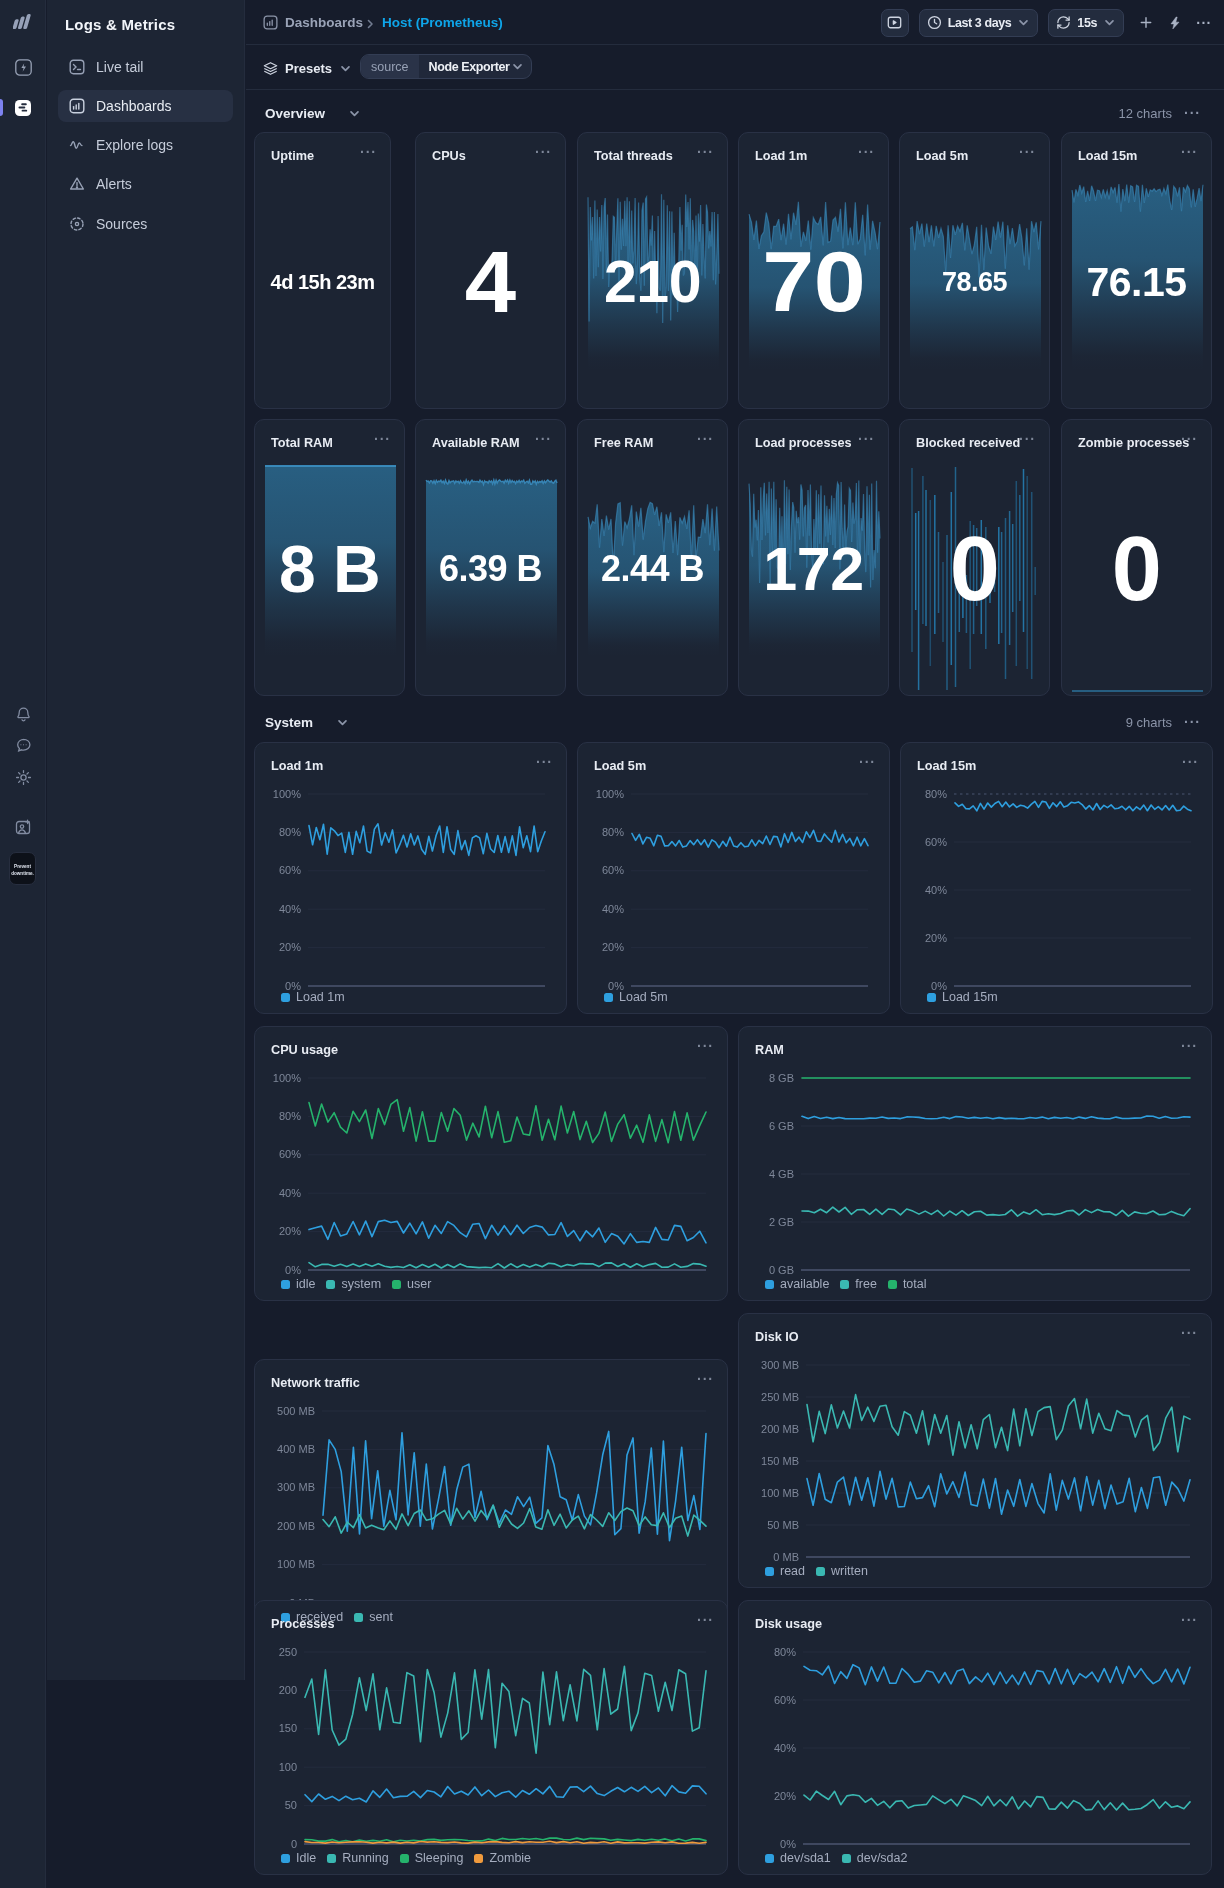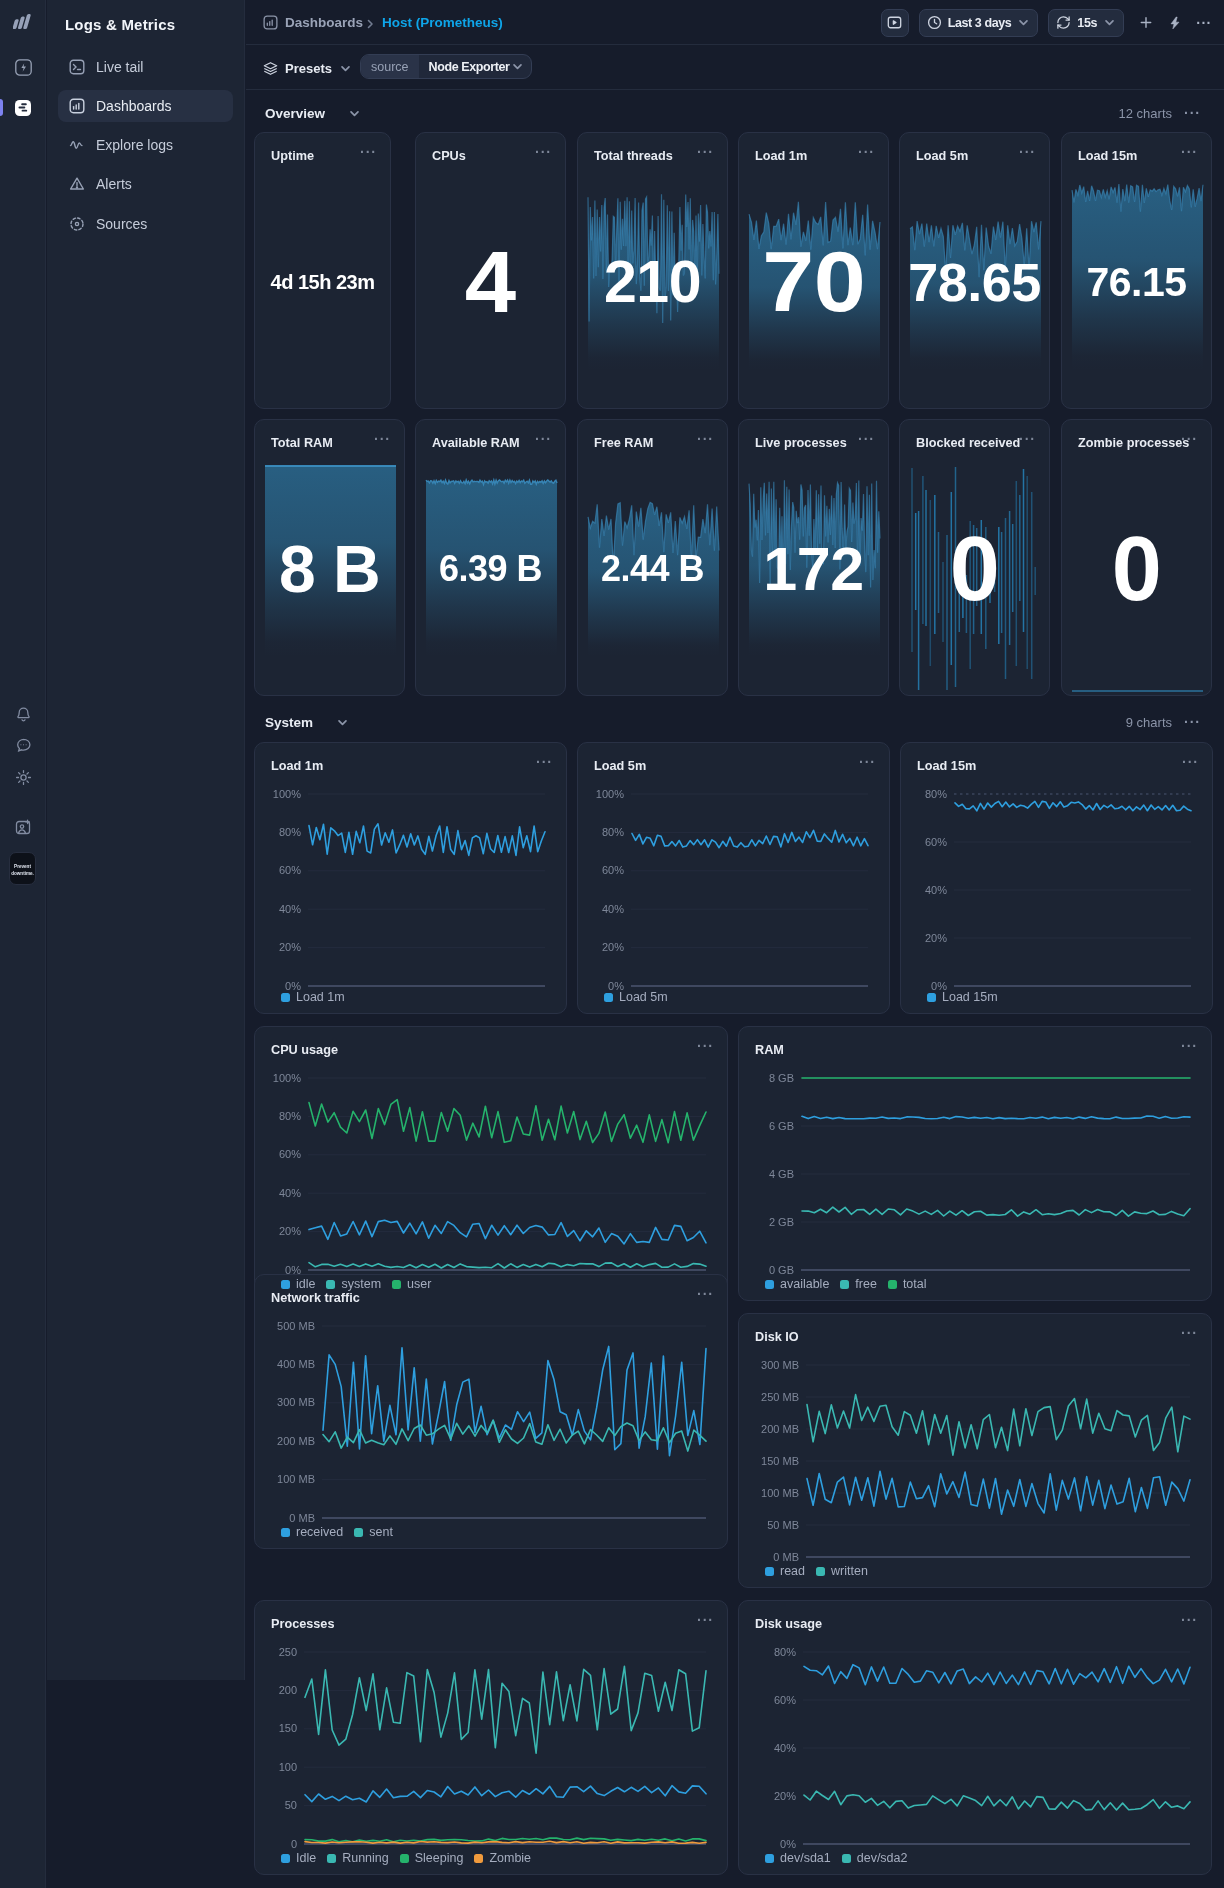--- a/index.html
+++ b/index.html
@@ -292,21 +292,21 @@
 <stop offset="0" stop-color="#296387" stop-opacity="0.93"></stop>
 <stop offset="0.40" stop-color="#296387" stop-opacity="0.75"></stop>
 <stop offset="0.72" stop-color="#296387" stop-opacity="0.28"></stop>
 <stop offset="0.92" stop-color="#296387" stop-opacity="0.03"></stop>
 <stop offset="1" stop-color="#296387" stop-opacity="0"></stop>
 </linearGradient>
       </defs>
 <path d="M10.0,237.0 L10.0,95.7 L12.4,93.9 L14.8,117.3 L17.1,88.1 L19.5,101.2 L21.9,90.6 L24.3,113.7 L26.7,90.6 L29.1,109.1 L31.4,92.3 L33.8,113.4 L36.2,92.8 L38.6,104.8 L41.0,95.4 L43.3,103.4 L45.7,139.0 L48.1,92.4 L50.5,124.9 L52.9,92.2 L55.3,101.9 L57.6,93.0 L60.0,98.3 L62.4,89.9 L64.8,117.4 L67.2,92.4 L69.5,106.4 L71.9,121.2 L74.3,112.0 L76.7,93.9 L79.1,144.3 L81.5,91.9 L83.8,137.1 L86.2,94.5 L88.6,113.3 L91.0,120.8 L93.4,93.5 L95.7,106.9 L98.1,88.7 L100.5,104.7 L102.9,88.7 L105.3,135.6 L107.7,92.2 L110.0,111.2 L112.4,95.1 L114.8,112.8 L117.2,108.6 L119.6,91.0 L121.9,105.4 L124.3,132.5 L126.7,95.3 L129.1,136.8 L131.5,88.2 L133.9,99.0 L136.2,89.3 L138.6,116.5 L141.0,88.1 L141.0,237.0 Z" fill="url(#g3)"></path>
 <polyline points="10.0,95.7 12.4,93.9 14.8,117.3 17.1,88.1 19.5,101.2 21.9,90.6 24.3,113.7 26.7,90.6 29.1,109.1 31.4,92.3 33.8,113.4 36.2,92.8 38.6,104.8 41.0,95.4 43.3,103.4 45.7,139.0 48.1,92.4 50.5,124.9 52.9,92.2 55.3,101.9 57.6,93.0 60.0,98.3 62.4,89.9 64.8,117.4 67.2,92.4 69.5,106.4 71.9,121.2 74.3,112.0 76.7,93.9 79.1,144.3 81.5,91.9 83.8,137.1 86.2,94.5 88.6,113.3 91.0,120.8 93.4,93.5 95.7,106.9 98.1,88.7 100.5,104.7 102.9,88.7 105.3,135.6 107.7,92.2 110.0,111.2 112.4,95.1 114.8,112.8 117.2,108.6 119.6,91.0 121.9,105.4 124.3,132.5 126.7,95.3 129.1,136.8 131.5,88.2 133.9,99.0 136.2,89.3 138.6,116.5 141.0,88.1" fill="none" stroke="#3a8cbe" stroke-width="1.2" stroke-opacity="0.6"></polyline>
     </svg>
-    <div class="big" style="font-size:54px">78.65</div>
+    <div class="big" style="font-size:27px">78.65</div>
   </div>
 <div class="card" style="left:1061px;top:132px;width:151px;height:277px">
     <div class="ct ">Load 15m</div>
     <div class="dots">···</div>
     <svg class="ov" width="151" height="277" viewBox="0 0 151 277">
       <defs>
         <linearGradient id="g4" gradientUnits="userSpaceOnUse" x1="0" y1="55" x2="0" y2="237">
 <stop offset="0" stop-color="#296387" stop-opacity="0.93"></stop>
 <stop offset="0.40" stop-color="#296387" stop-opacity="0.75"></stop>
 <stop offset="0.72" stop-color="#296387" stop-opacity="0.28"></stop>
@@ -367,21 +367,21 @@
 <stop offset="0.92" stop-color="#296387" stop-opacity="0.03"></stop>
 <stop offset="1" stop-color="#296387" stop-opacity="0"></stop>
 </linearGradient>
       </defs>
 <path d="M10.0,237.0 L10.0,96.8 L12.3,107.9 L14.6,101.3 L16.9,103.1 L19.2,84.4 L21.5,127.7 L23.8,99.1 L26.1,115.9 L28.4,95.6 L30.7,109.6 L33.0,99.0 L35.3,146.4 L37.6,103.2 L39.9,83.9 L42.2,82.7 L44.5,125.7 L46.8,101.6 L49.1,107.8 L51.4,99.0 L53.7,85.3 L56.0,135.1 L58.3,91.5 L60.6,106.7 L62.9,87.7 L65.2,119.6 L67.5,101.1 L69.8,88.6 L72.1,82.3 L74.4,83.7 L76.6,94.9 L78.9,86.7 L81.2,105.9 L83.5,92.3 L85.8,132.2 L88.1,94.3 L90.4,102.8 L92.7,92.4 L95.0,133.0 L97.3,101.1 L99.6,135.1 L101.9,97.4 L104.2,103.1 L106.5,96.6 L108.8,109.0 L111.1,90.4 L113.4,139.3 L115.7,85.2 L118.0,138.7 L120.3,117.2 L122.6,117.3 L124.9,99.2 L127.2,113.1 L129.5,84.2 L131.8,125.2 L134.1,88.5 L136.4,130.8 L138.7,86.6 L141.0,130.5 L141.0,237.0 Z" fill="url(#g7)"></path>
 <polyline points="10.0,96.8 12.3,107.9 14.6,101.3 16.9,103.1 19.2,84.4 21.5,127.7 23.8,99.1 26.1,115.9 28.4,95.6 30.7,109.6 33.0,99.0 35.3,146.4 37.6,103.2 39.9,83.9 42.2,82.7 44.5,125.7 46.8,101.6 49.1,107.8 51.4,99.0 53.7,85.3 56.0,135.1 58.3,91.5 60.6,106.7 62.9,87.7 65.2,119.6 67.5,101.1 69.8,88.6 72.1,82.3 74.4,83.7 76.6,94.9 78.9,86.7 81.2,105.9 83.5,92.3 85.8,132.2 88.1,94.3 90.4,102.8 92.7,92.4 95.0,133.0 97.3,101.1 99.6,135.1 101.9,97.4 104.2,103.1 106.5,96.6 108.8,109.0 111.1,90.4 113.4,139.3 115.7,85.2 118.0,138.7 120.3,117.2 122.6,117.3 124.9,99.2 127.2,113.1 129.5,84.2 131.8,125.2 134.1,88.5 136.4,130.8 138.7,86.6 141.0,130.5" fill="none" stroke="#3a8cbe" stroke-width="1.2" stroke-opacity="0.6"></polyline>
     </svg>
     <div class="big" style="font-size:36px">2.44 B</div>
   </div>
 <div class="card" style="left:738px;top:419px;width:151px;height:277px">
-    <div class="ct ">Live processes</div>
+    <div class="ct ">Load processes</div>
     <div class="dots">···</div>
     <svg class="ov" width="151" height="277" viewBox="0 0 151 277">
       <defs>
         <linearGradient id="g8" gradientUnits="userSpaceOnUse" x1="0" y1="85" x2="0" y2="237">
 <stop offset="0" stop-color="#296387" stop-opacity="0.93"></stop>
 <stop offset="0.40" stop-color="#296387" stop-opacity="0.75"></stop>
 <stop offset="0.72" stop-color="#296387" stop-opacity="0.28"></stop>
 <stop offset="0.92" stop-color="#296387" stop-opacity="0.03"></stop>
 <stop offset="1" stop-color="#296387" stop-opacity="0"></stop>
 </linearGradient>
@@ -554,21 +554,21 @@
       <polyline points="63.0,89.3 69.2,91.6 75.3,89.6 81.5,91.5 87.6,90.2 93.8,91.6 100.0,90.5 106.1,91.6 112.3,91.7 118.4,91.8 124.6,91.8 130.7,91.1 136.9,91.2 143.1,90.0 149.2,91.4 155.4,91.0 161.5,91.6 167.7,89.9 173.9,90.0 180.0,90.4 186.2,91.5 192.3,91.7 198.5,91.5 204.7,90.2 210.8,91.6 217.0,89.6 223.1,90.0 229.3,91.3 235.4,90.4 241.6,91.2 247.8,90.5 253.9,91.7 260.1,90.6 266.2,91.6 272.4,91.2 278.6,91.6 284.7,91.7 290.9,90.5 297.0,91.3 303.2,90.1 309.3,91.8 315.5,90.4 321.7,91.3 327.8,90.5 334.0,91.7 340.1,90.1 346.3,91.4 352.5,89.7 358.6,91.1 364.8,91.6 370.9,91.7 377.1,90.1 383.3,91.5 389.4,91.5 395.6,91.1 401.7,91.0 407.9,89.0 414.0,89.3 420.2,91.2 426.4,89.5 432.5,91.3 438.7,91.0 444.8,89.7 451.0,90.1" fill="none" stroke="#2e9fdf" stroke-width="1.6" stroke-opacity="1.0" stroke-linejoin="round" stroke-linecap="round"></polyline>
       <polyline points="63.0,184.0 69.2,184.1 75.3,185.8 81.5,182.2 87.6,185.7 93.8,180.1 100.0,185.0 106.1,180.4 112.3,187.3 118.4,182.7 124.6,182.5 130.7,187.3 136.9,182.1 143.1,187.3 149.2,182.0 155.4,182.8 161.5,187.8 167.7,182.0 173.9,184.1 180.0,187.1 186.2,184.1 192.3,187.4 198.5,183.3 204.7,189.0 210.8,184.1 217.0,188.1 223.1,183.7 229.3,188.5 235.4,184.8 241.6,184.3 247.8,188.1 253.9,187.6 260.1,188.2 266.2,187.5 272.4,182.8 278.6,189.1 284.7,184.9 290.9,187.2 297.0,182.7 303.2,187.7 309.3,186.7 315.5,187.6 321.7,186.5 327.8,184.0 334.0,183.4 340.1,188.0 346.3,182.6 352.5,185.6 358.6,182.5 364.8,184.8 370.9,184.9 377.1,188.5 383.3,183.4 389.4,189.2 395.6,184.9 401.7,186.2 407.9,186.6 414.0,184.0 420.2,187.7 426.4,187.4 432.5,184.4 438.7,187.1 444.8,188.8 451.0,181.7" fill="none" stroke="#3ab8b2" stroke-width="1.6" stroke-opacity="1.0" stroke-linejoin="round" stroke-linecap="round"></polyline>
       <polyline points="63.0,51.0 72.9,51.0 82.9,51.0 92.8,51.0 102.8,51.0 112.7,51.0 122.7,51.0 132.6,51.0 142.6,51.0 152.5,51.0 162.5,51.0 172.4,51.0 182.4,51.0 192.3,51.0 202.3,51.0 212.2,51.0 222.2,51.0 232.1,51.0 242.1,51.0 252.0,51.0 262.0,51.0 271.9,51.0 281.9,51.0 291.8,51.0 301.8,51.0 311.7,51.0 321.7,51.0 331.6,51.0 341.6,51.0 351.5,51.0 361.5,51.0 371.4,51.0 381.4,51.0 391.3,51.0 401.3,51.0 411.2,51.0 421.2,51.0 431.1,51.0 441.1,51.0 451.0,51.0" fill="none" stroke="#25b36c" stroke-width="1.6" stroke-opacity="1.0" stroke-linejoin="round" stroke-linecap="round"></polyline>
     </svg>
     <div class="legend">
       <span class="lgi"><span class="lsq" style="background:#2e9fdf"></span>available</span>
       <span class="lgi"><span class="lsq" style="background:#3ab8b2"></span>free</span>
       <span class="lgi"><span class="lsq" style="background:#25b36c"></span>total</span>
     </div>
   </div>
-<div class="card" style="left:254px;top:1274px;width:474px;height:275px">
+<div class="card" style="left:254px;top:1359px;width:474px;height:275px">
     <div class="ct ">Network traffic</div>
     <div class="dots">···</div>
     <svg class="lc" width="474" height="275" viewBox="0 0 474 275">
       <line x1="67" y1="51.0" x2="451" y2="51.0" stroke="#242c3e" stroke-width="1"></line>
       <text x="60" y="54.5" text-anchor="end" class="axl">500 MB</text>
       <line x1="67" y1="89.4" x2="451" y2="89.4" stroke="#242c3e" stroke-width="1"></line>
       <text x="60" y="92.9" text-anchor="end" class="axl">400 MB</text>
       <line x1="67" y1="127.8" x2="451" y2="127.8" stroke="#242c3e" stroke-width="1"></line>
       <text x="60" y="131.3" text-anchor="end" class="axl">300 MB</text>
       <line x1="67" y1="166.2" x2="451" y2="166.2" stroke="#242c3e" stroke-width="1"></line>

